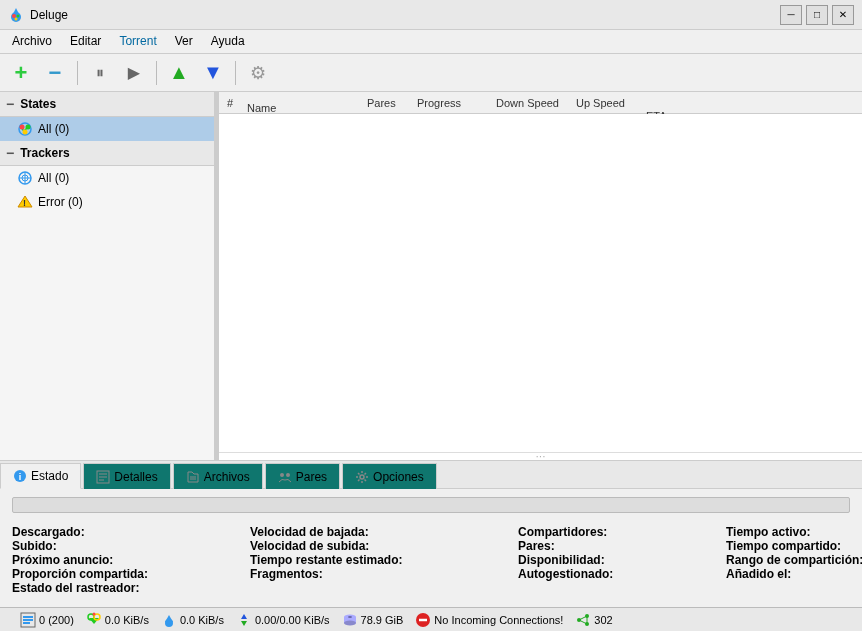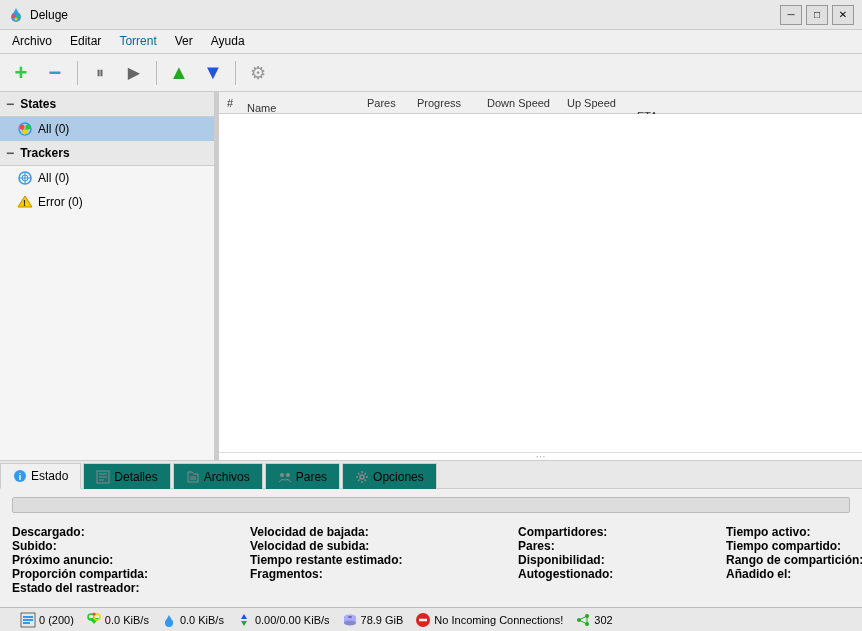--- a/index.html
+++ b/index.html
@@ -158,21 +158,21 @@
       font-size: 11px;
       padding: 2px 4px;
       color: #333;
       font-weight: normal;
       white-space: nowrap;
     }
     .th-cell:first-child { width: 20px; }
     .th-cell:nth-child(2) { width: 120px; margin-top: 10px; }
     .th-cell:nth-child(3) { width: 50px; }
     .th-cell:nth-child(4) { width: 70px; }
-    .th-cell:nth-child(5) { width: 80px; }
+    .th-cell:nth-child(5) { width: 80px; margin-left: 9px; }
     .th-cell:nth-child(6) { width: 70px; }
     .th-cell:nth-child(7) { width: 50px; margin-top: 26px; }
     .torrent-list-body {
       flex: 1;
       background: white;
     }
 
     
     .bottom-panel {
       border-top: 1px solid #ccc;

